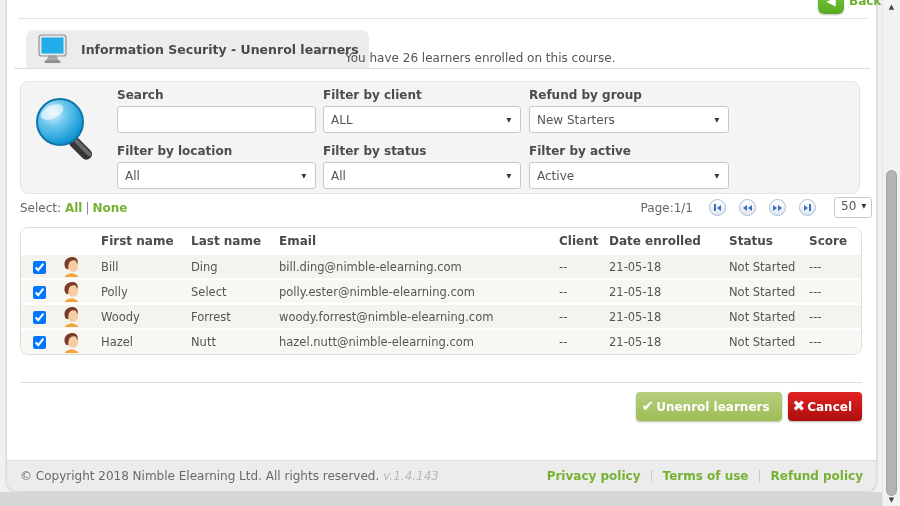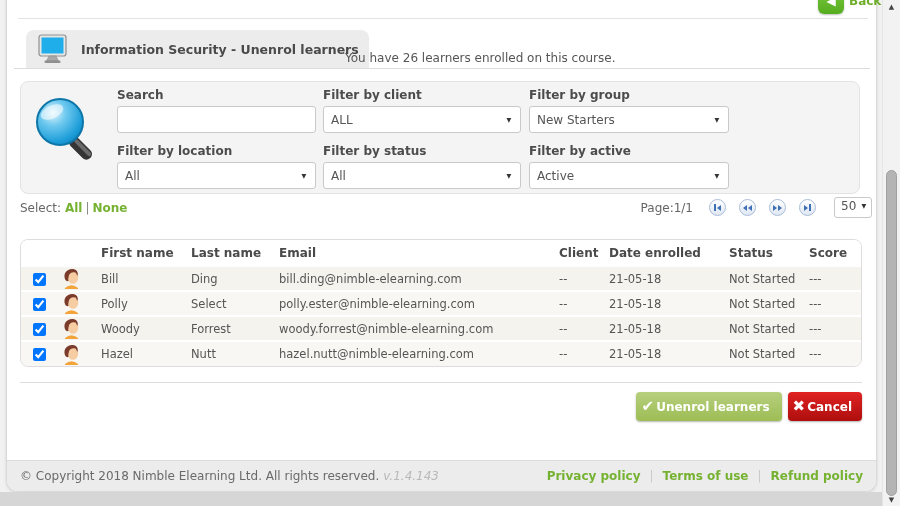--- a/index.html
+++ b/index.html
@@ -64,21 +64,21 @@
   .tri-l { width:0; height:0; border-style:solid; border-width:3.5px 4.5px 3.5px 0; border-color:transparent #3f6fb5 transparent transparent; }
   .tri-r { width:0; height:0; border-style:solid; border-width:3.5px 0 3.5px 4.5px; border-color:transparent transparent transparent #3f6fb5; }
   .pbar  { width:2px; height:7px; background:#3f6fb5; }
   .psize { margin-left:5px; }
   .psize .selwrap { width:46px; }
   .psize select { height:21px; padding:0 14px 3px 6px; font-size:12px; }
   .psize .selwrap::after { right:4px; }
 
   
   .table-wrap { position:absolute; left:20px; top:227px; width:842px;
-    border:1px solid #ddd; border-radius:8px; background:#fff; overflow:hidden;margin-top:12px; }
+    border:1px solid #ddd; border-radius:8px; background:#fff; overflow:hidden; }
   table { width:100%; border-collapse:collapse; table-layout:fixed; }
   col.c1{width:35px;} col.c2{width:45px;} col.c3{width:90px;} col.c4{width:88px;}
   col.c5{width:280px;} col.c6{width:50px;} col.c7{width:120px;} col.c8{width:80px;} col.c9{width:54px;}
   thead th { height:26px; text-align:left; font-size:12px; font-weight:bold; color:#4a4a4a; background:#fff; }
   thead tr { border-bottom:2px solid #fff; }
   tbody tr { border-bottom:2px solid #fff; }
   tbody tr:last-child { border-bottom:none; }
   tbody tr:nth-child(odd)  { background:#f5f3ee; }
   tbody tr:nth-child(even) { background:#f9f7f3; }
   tbody td { height:25px; font-size:11.5px; color:#555; vertical-align:middle; }
@@ -160,21 +160,21 @@
   </div>
   <div class="fgroup g2">
     <div class="flabel">Filter by client</div>
     <span class="selwrap">
       <select>
         <option>ALL</option>
       </select>
     </span>
   </div>
   <div class="fgroup g3">
-    <div class="flabel">Filter by group</div>
+    <div class="flabel">Refund by group</div>
     <span class="selwrap">
       <select>
         <option>New Starters</option>
       </select>
     </span>
   </div>
   <div class="fgroup g4">
     <div class="flabel">Filter by location</div>
     <span class="selwrap">
       <select>

